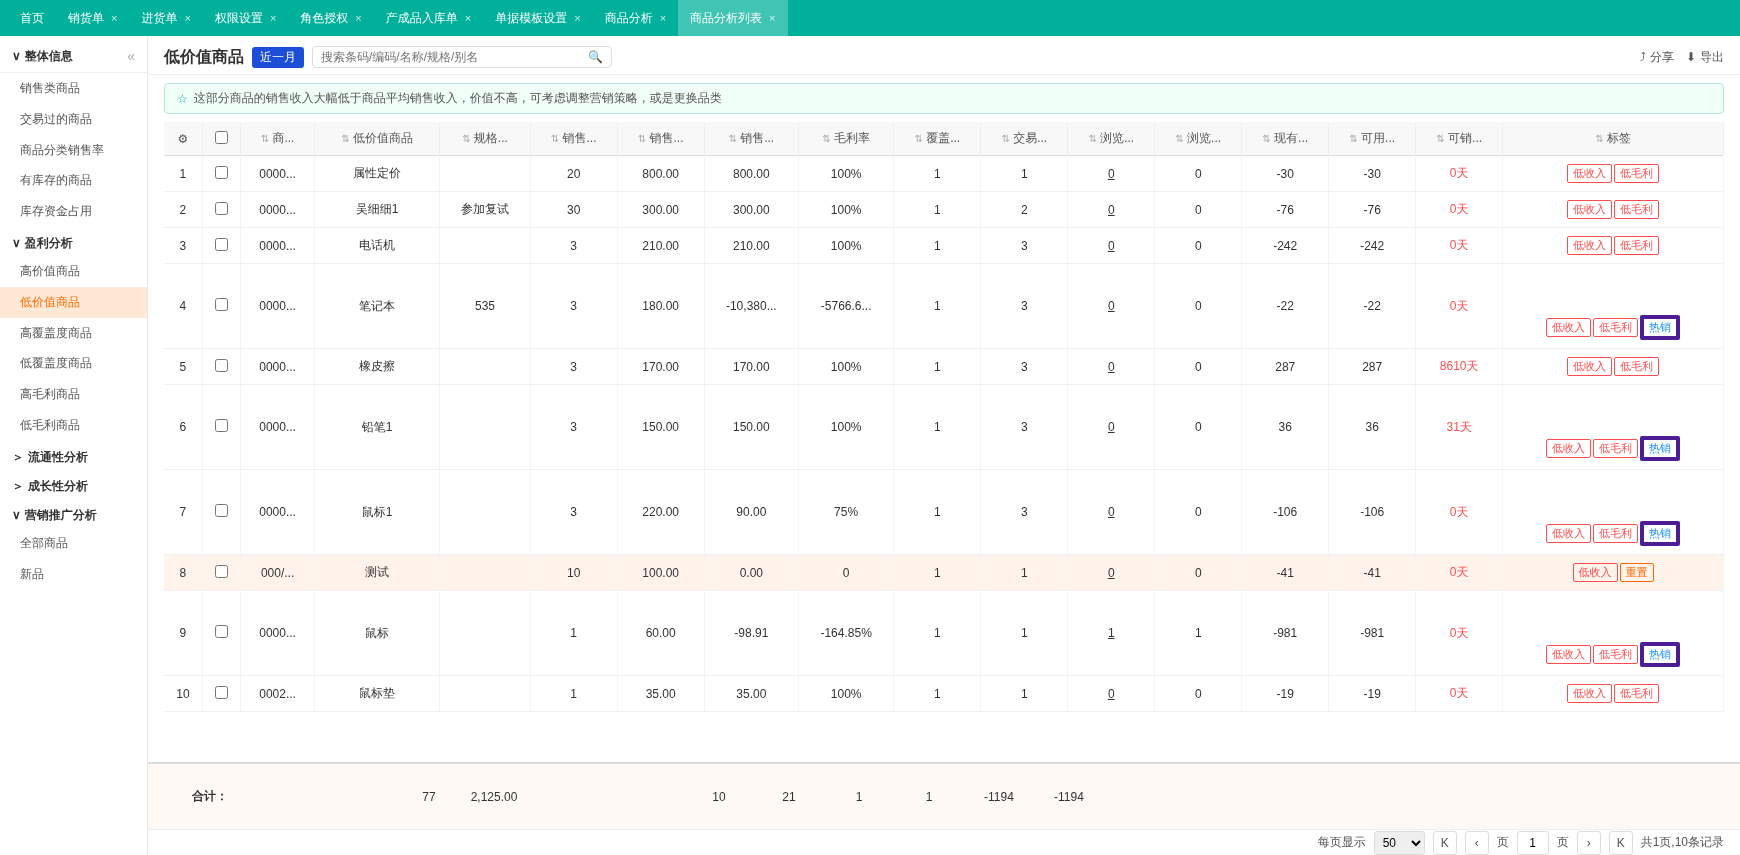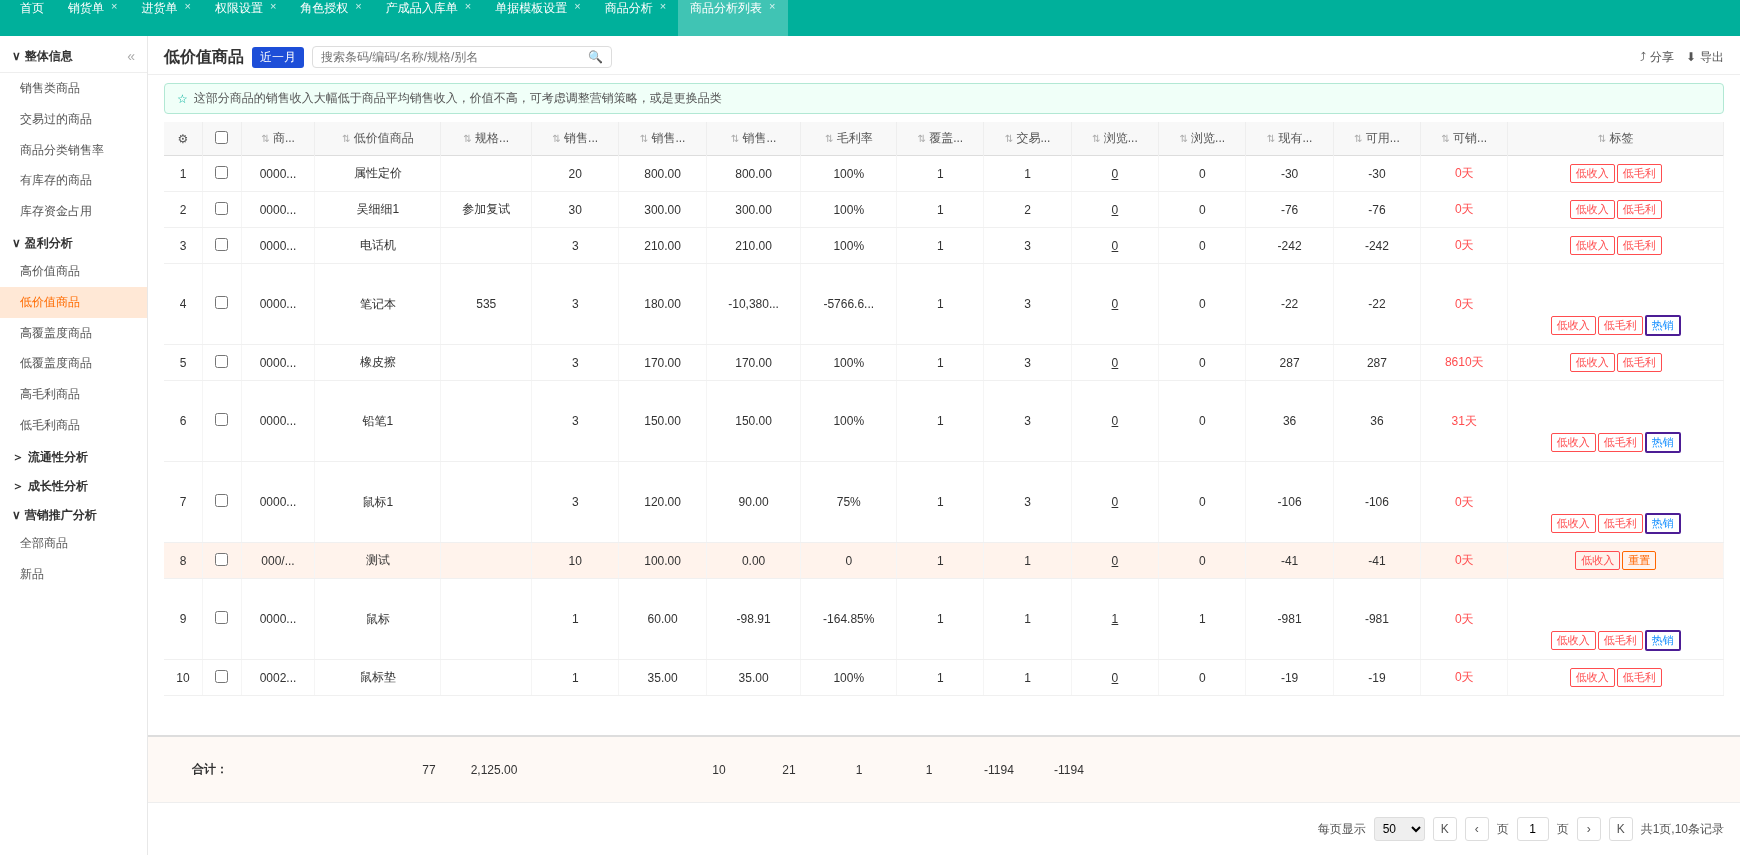--- a/index.html
+++ b/index.html
@@ -12,21 +12,21 @@
       display: flex;
       align-items: center;
       padding: 0 8px;
       gap: 0;
     }
     .nav-item {
       color: #fff;
       padding: 0 12px;
       height: 36px;
       display: flex;
-      align-items: flex-start;
+      align-items: center;
       cursor: pointer;
       white-space: nowrap;
       font-size: 13px;
       gap: 4px;
     }
     .nav-item.active { background: rgba(255,255,255,0.25); }
     .nav-close {
       font-size: 11px;
       color: rgba(255,255,255,0.8);
       margin-left: 3px;
@@ -183,21 +183,21 @@
     tr.highlighted td { background: #fff3ec; }
     .tag {
       display: inline-block;
       padding: 1px 5px;
       border-radius: 2px;
       margin: 1px;
       font-size: 11px;
     }
     .tag-red-border { color: #ff4d4f; border: 1px solid #ff4d4f; }
     .tag-orange { color: #ff6600; border: 1px solid #ff6600; }
-    .tag-blue-border { color: #1890ff; border: 2px solid #4c1d95; margin-top: 44px; }
+    .tag-blue-border { color: #1890ff; border: 4px solid #4c1d95; margin-top: 44px; }
     .days-text { color: #ff4d4f; }
     .link-underline { text-decoration: underline; color: #333; cursor: pointer; }
 
     
     .table-footer {
       border-top: 2px solid #ddd;
       padding: 24px 16px;
       display: flex;
       align-items: center;
       gap: 0;
@@ -217,21 +217,21 @@
       gap: 0;
     }
     .footer-cell {
       text-align: center;
       color: #333;
       font-size: 12px;
     }
 
     
     .pagination-bar {
-      height: 53px;
+      height: 26px;
       display: flex;
       align-items: center;
       justify-content: flex-end;
       padding: 0 16px;
       gap: 8px;
       border-top: 1px solid #eee;
       background: #fff;
       flex-shrink: 0;
     }
     .pagination-bar span { color: #555; font-size: 12px; }
@@ -524,21 +524,21 @@
     <td><span class="days-text">31天</span></td>
     <td><span class="tag tag-red-border">低收入</span><span class="tag tag-red-border">低毛利</span><span class="tag tag-blue-border">热销</span></td>
   </tr>
               <tr>
     <td>7</td>
     <td><input type="checkbox" style=""></td>
     <td>0000...</td>
     <td>鼠标1</td>
     <td></td>
     <td>3</td>
-    <td>120.00</td>
+    <td>220.00</td>
     <td>90.00</td>
     <td>75%</td>
     <td>1</td>
     <td>3</td>
     <td><span class="link-underline">0</span></td>
     <td>0</td>
     <td>-106</td>
     <td>-106</td>
     <td><span class="days-text">0天</span></td>
     <td><span class="tag tag-red-border">低收入</span><span class="tag tag-red-border">低毛利</span><span class="tag tag-blue-border">热销</span></td>

